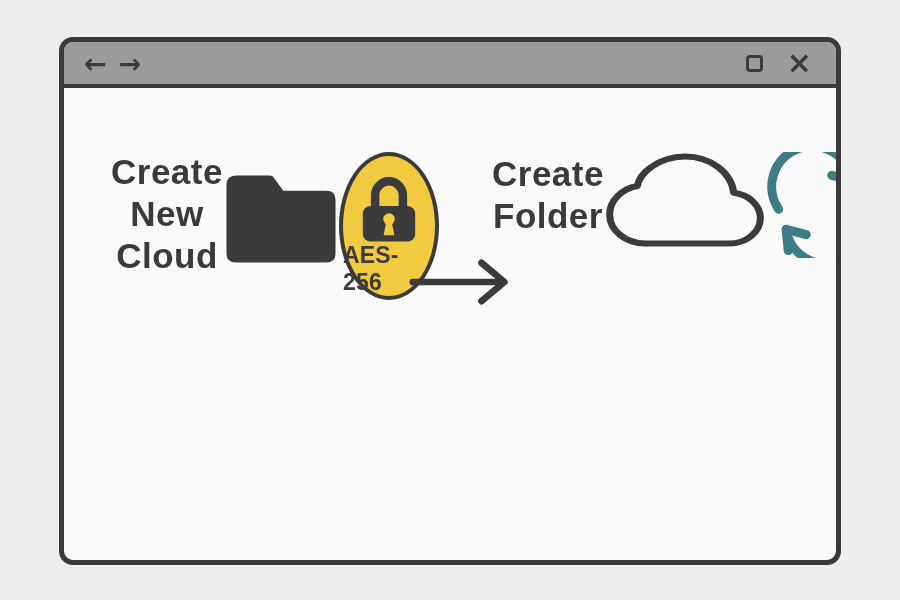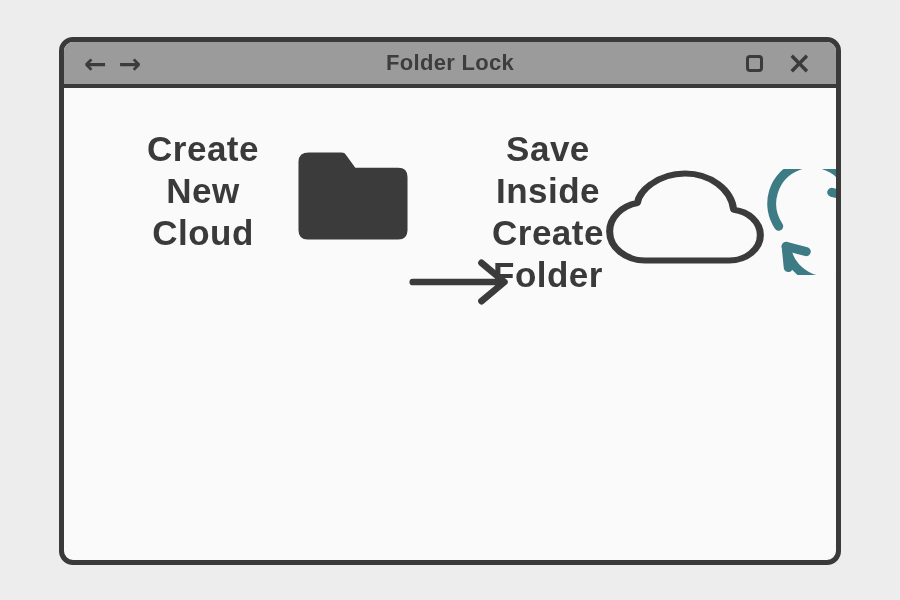--- a/index.html
+++ b/index.html
@@ -72,55 +72,62 @@
 </head>
 <body>
 
 <div class="window">
 
   <div class="titlebar">
     <div class="nav-arrows">
       <span class="nav-btn">←</span>
       <span class="nav-btn">→</span>
     </div>
-    <div class="win-title">Folder Lock</div>
     <div class="win-controls">
       <div class="maximize-box"></div>
       <span class="close-x">×</span>
     </div>
   </div>
 
   <div class="content">
 
     <div class="col col-left">
       <div class="heading">
         <span>Create New</span>
         <span>Cloud</span>
       </div>
 
       <div class="folder-wrap">
         <svg width="116" height="93" viewBox="0 0 100 80" aria-hidden="true">
           <path fill="var(--icon_dark)" d="M 12 3 H 40 Q 43 3 44 5 L 52 16 H 89 Q 97 16 97 24 V 70 Q 97 78 89 78 H 11 Q 3 78 3 70 V 11 Q 3 3 12 3 Z"></path>
         </svg>
       </div>
 
+      <div class="badge">
+        <svg width="92" height="88" viewBox="0 0 100 96" aria-hidden="true">
+          <path d="M 32 52 V 34 a 18 18 0 0 1 36 0 V 52" fill="none" stroke="var(--icon_dark)" stroke-width="11" stroke-linecap="round"></path>
+          <rect x="16" y="48" width="68" height="46" rx="10" fill="var(--icon_dark)"></rect>
+          <circle cx="50" cy="65" r="7.5" fill="var(--badge_yellow)"></circle>
+          <path d="M 46.5 68 L 43 86 H 57 L 53.5 68 Z" fill="var(--badge_yellow)"></path>
+        </svg>
+        <div class="badge-label">AES-256</div>
+      </div>
     </div>
 
     <div class="flow-arrow">
       <svg width="105" height="54" viewBox="0 0 110 56" aria-hidden="true">
         <g fill="none" stroke="var(--icon_dark)" stroke-width="7" stroke-linecap="round" stroke-linejoin="round">
           <path d="M 5 28 H 98"></path>
           <path d="M 77 8 L 101 28 L 77 48"></path>
         </g>
       </svg>
     </div>
 
     <div class="col col-right">
       <div class="heading">
-        <span>Save Inside</span>
         <span>Create Folder</span>
       </div>
 
       <div class="cloud-wrap">
         <svg width="162" height="98" viewBox="-6 13 172 124" preserveAspectRatio="none" aria-hidden="true">
           <path fill="none" stroke="var(--icon_dark)" stroke-width="7.5" stroke-linejoin="round" d="M 44.1 33.4 A 55.3 55.3 0 0 1 80 20 C 106.9 20 129.2 40 131.7 65.8
                C 147.6 68 160 81.4 160 97.7 C 160 115.7 145 130 126.9 130 H 37.8
                C 17.1 130 0 113.7 0 93.2 C 0 75.6 12.7 61 29.4 57.3
                C 30.8 48.6 36.4 40 44.1 33.4 Z"></path>
         </svg>

